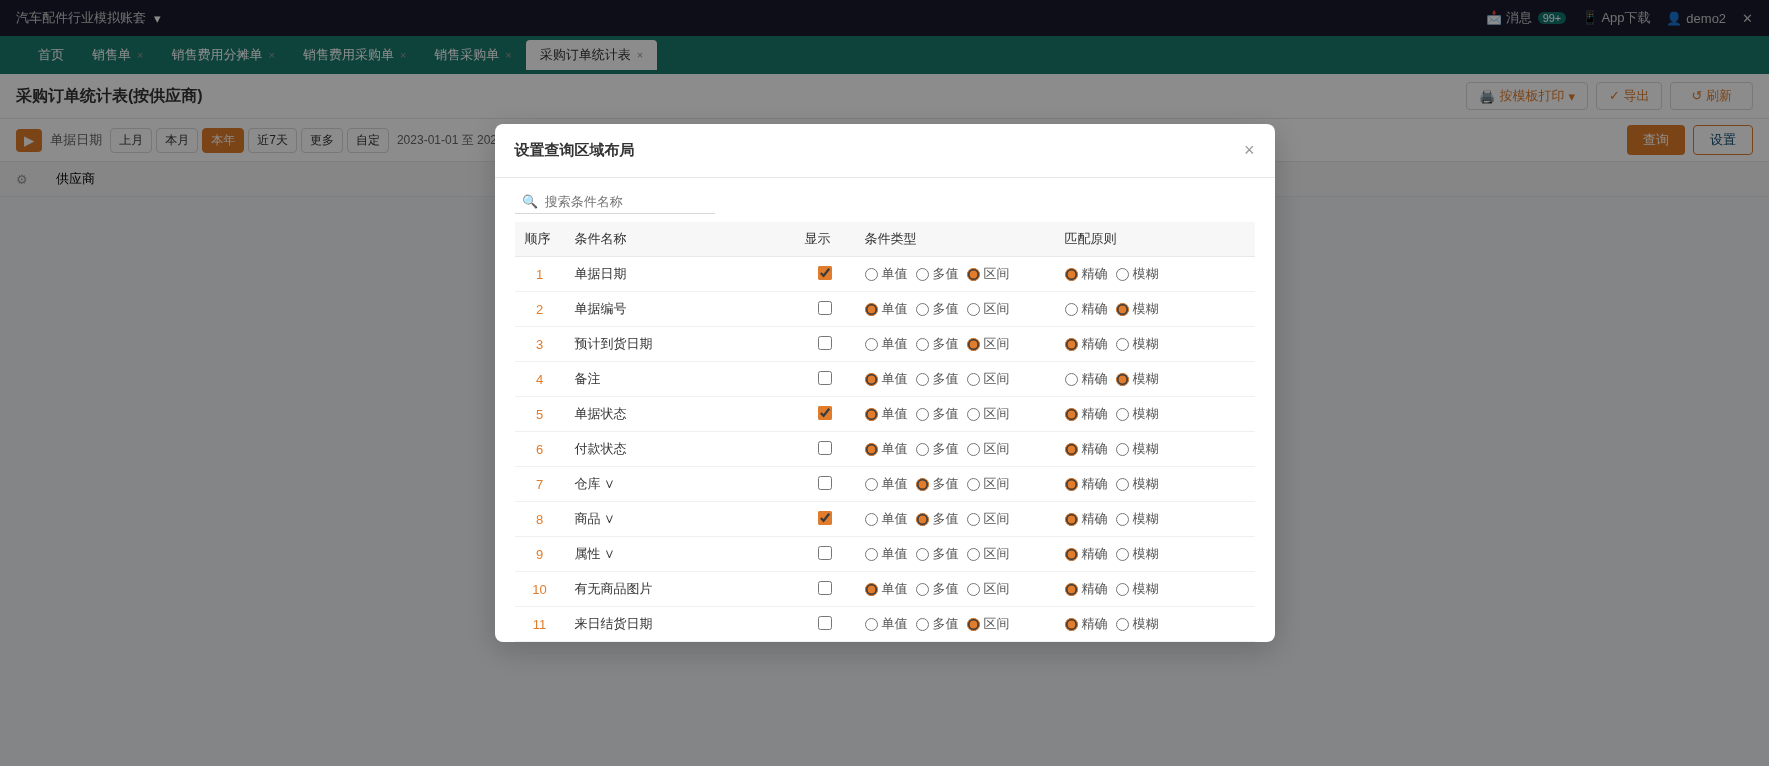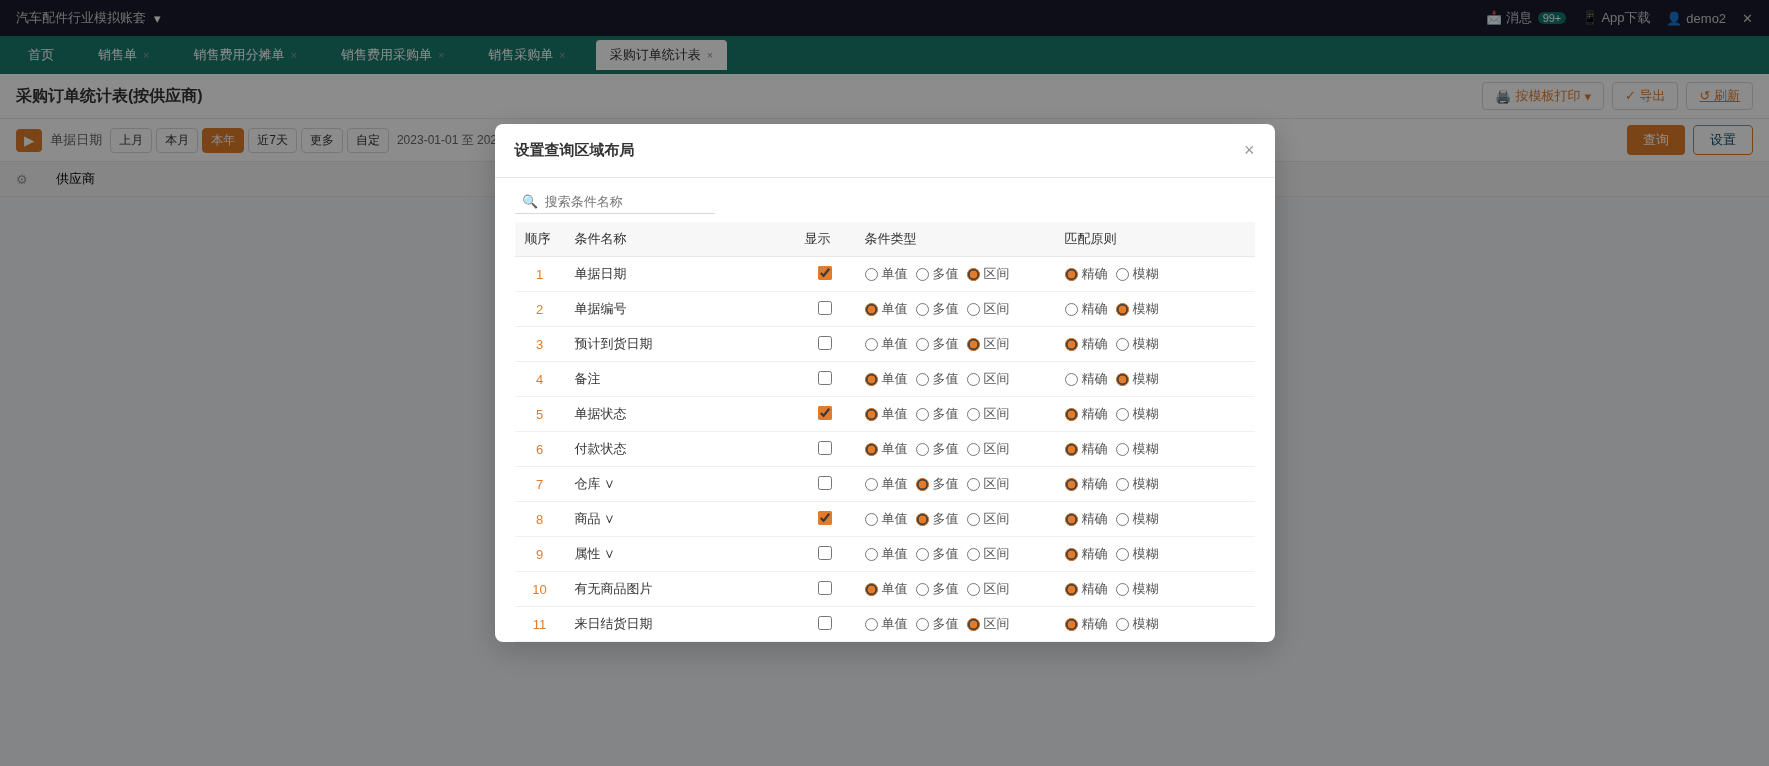--- a/index.html
+++ b/index.html
@@ -19,22 +19,22 @@
     .top-nav-title { font-size: 13px; color: #ccc; }
     .top-nav-right { display: flex; align-items: center; gap: 16px; font-size: 13px; color: #ccc; }
     .nav-badge { background: #0f766e; color: #fff; border-radius: 10px; padding: 0 5px; font-size: 11px; margin-left: 2px; text-align: center; }
 
     
     .tab-bar {
       background: #1a7a6e;
       height: 38px;
       display: flex;
       align-items: center;
-      padding: 0 14px;
-      gap: 16px;
+      padding: 0 24px;
+      gap: 0;
     }
     .tab-item {
       padding: 4px 14px;
       border-radius: 4px 4px 0 0;
       color: #fff;
       font-size: 13px;
       cursor: pointer;
       display: flex;
       align-items: center;
       gap: 6px;
@@ -49,21 +49,21 @@
       padding: 8px 16px;
       display: flex;
       align-items: center;
       justify-content: space-between;
       border-bottom: 1px solid #e8e8e8;
     }
     .page-title { font-size: 16px; font-weight: bold; color: #333; }
     .page-actions { display: flex; align-items: center; gap: 8px; }
     .btn-print { border: 1px solid #d9d9d9; background: #fff; padding: 4px 12px; border-radius: 4px; cursor: pointer; color: #e07c2b; font-size: 13px; display: flex; align-items: center; gap: 4px; }
     .btn-export { border: 1px solid #d9d9d9; background: #fff; padding: 4px 12px; border-radius: 4px; cursor: pointer; color: #e07c2b; font-size: 13px; }
-    .btn-refresh { border: 1px solid #d9d9d9; background: #fff; padding: 4px 12px; border-radius: 4px; cursor: pointer; color: #e07c2b; font-size: 13px; text-decoration: underline; }
+    .btn-refresh { border: 1px solid #d9d9d9; background: #fff; padding: 4px 20px; border-radius: 4px; cursor: pointer; color: #e07c2b; font-size: 13px; }
 
     
     .filter-bar {
       background: #fff;
       padding: 6px 16px;
       display: flex;
       align-items: center;
       gap: 8px;
       border-bottom: 1px solid #e8e8e8;
     }

